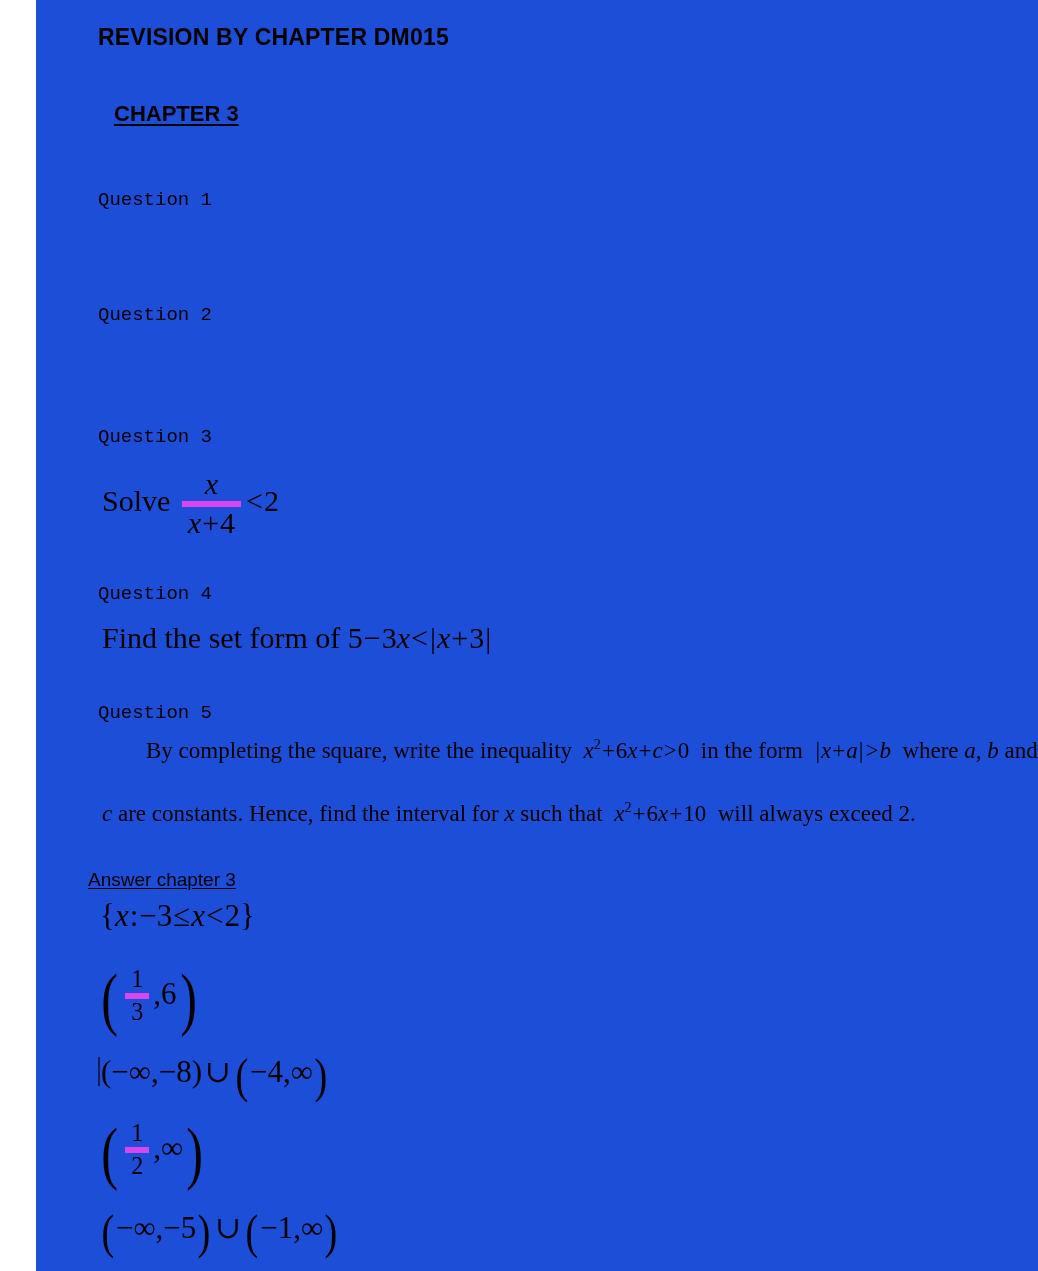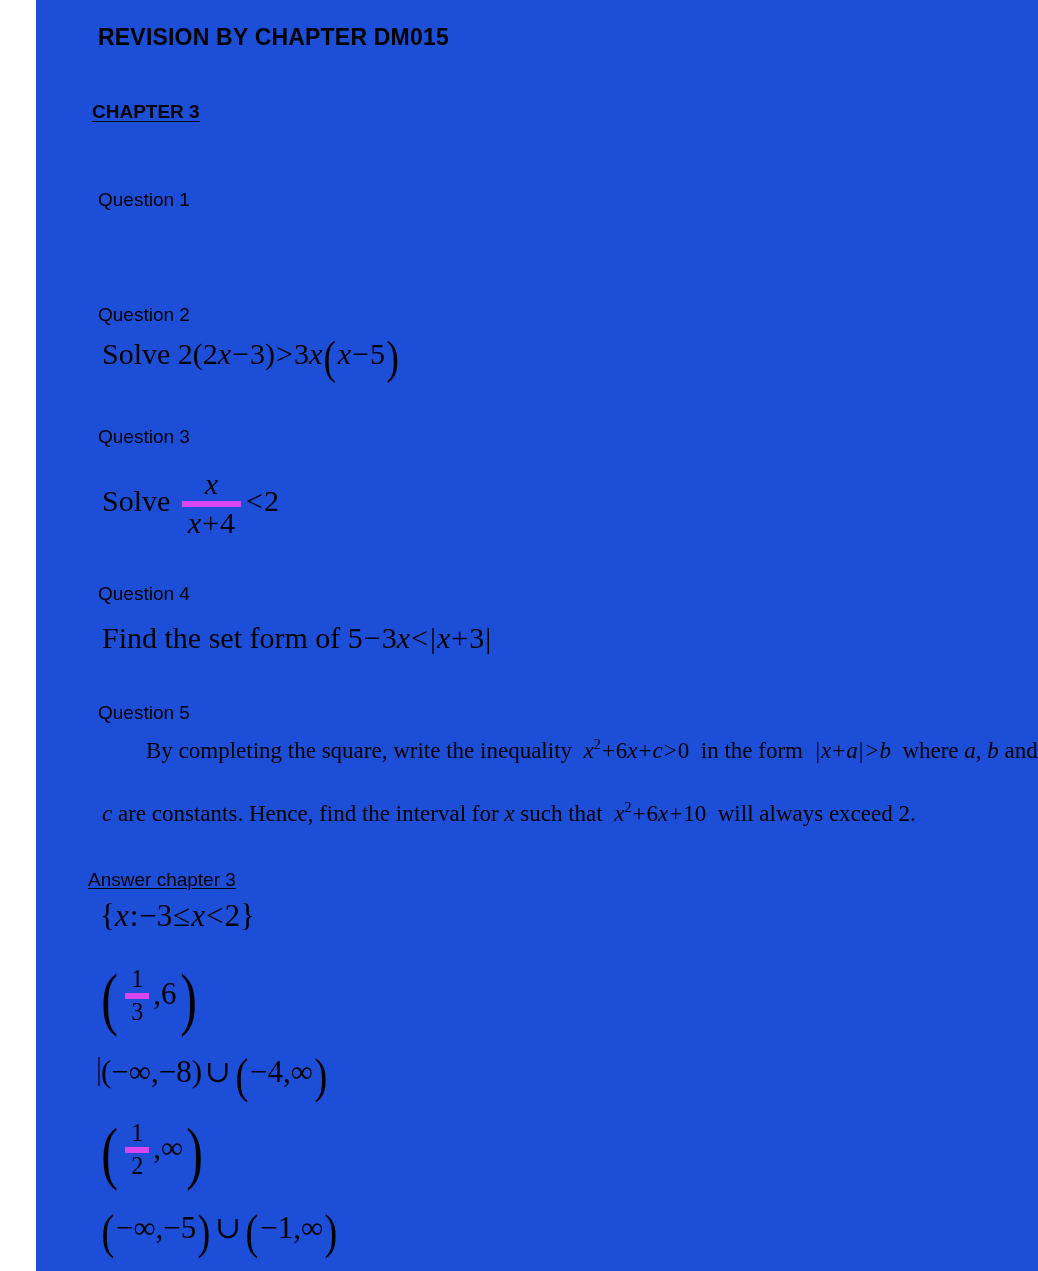--- a/index.html
+++ b/index.html
@@ -29,34 +29,34 @@
     left: 62px;
     top: 24px;
     font-family: "Liberation Sans", sans-serif;
     font-weight: bold;
     font-size: 23px;
     letter-spacing: 0.2px;
     white-space: nowrap;
   }
   .chapter-heading {
     position: absolute;
-    left: 56px;
+    left: 78px;
     top: 101px;
     font-family: "Liberation Sans", sans-serif;
     font-weight: bold;
-    font-size: 19px;
+    font-size: 22px;
     text-decoration: underline;
     text-underline-offset: 3px;
     white-space: nowrap;
     text-align: center;
   }
   .q-label {
     position: absolute;
     left: 62px;
-    font-family: Liberation Sans, sans-serif;
+    font-family: Liberation Mono, monospace;
     font-size: 19px;
     font-weight: normal;
     white-space: nowrap;
   }
   .answers-heading {
     position: absolute;
     left: 52px;
     top: 869px;
     font-family: "Liberation Sans", sans-serif;
     font-size: 19px;
@@ -150,23 +150,20 @@
 <body>
 
 <div class="page">
 
   <div class="doc-title">REVISION BY CHAPTER DM015</div>
   <div class="chapter-heading">CHAPTER 3</div>
 
   <div class="q-label" style="top:189px">Question 1</div>
 
   <div class="q-label" style="top:304px">Question 2</div>
-  <div class="math mq" style="left:66px; top:337px">
-    <span>Solve</span>&nbsp;<span>2(2</span><span class="it">x</span><span class="op">−</span><span>3)</span><span class="op">&gt;</span><span>3</span><span class="it">x</span><span class="mid-paren">(</span><span class="it">x</span><span class="op">−</span><span>5</span><span class="mid-paren">)</span>
-  </div>
 
   <div class="q-label" style="top:426px">Question 3</div>
   <div class="math mq" style="left:66px; top:470px">
     <span>Solve</span>&nbsp;<span class="frac"><span class="num it">x</span><span class="den"><span class="it">x</span><span class="op">+</span><span>4</span></span></span><span class="op">&lt;</span><span>2</span>
   </div>
 
   <div class="q-label" style="top:583px">Question 4</div>
   <div class="math mq" style="left:66px; top:621px">
     <span>Find the set form of</span>&nbsp;<span>5</span><span class="op">−</span><span>3</span><span class="it">x</span><span class="op">&lt;</span><span class="absbar">|</span><span class="it">x</span><span class="op">+</span><span>3</span><span class="absbar">|</span>
   </div>

